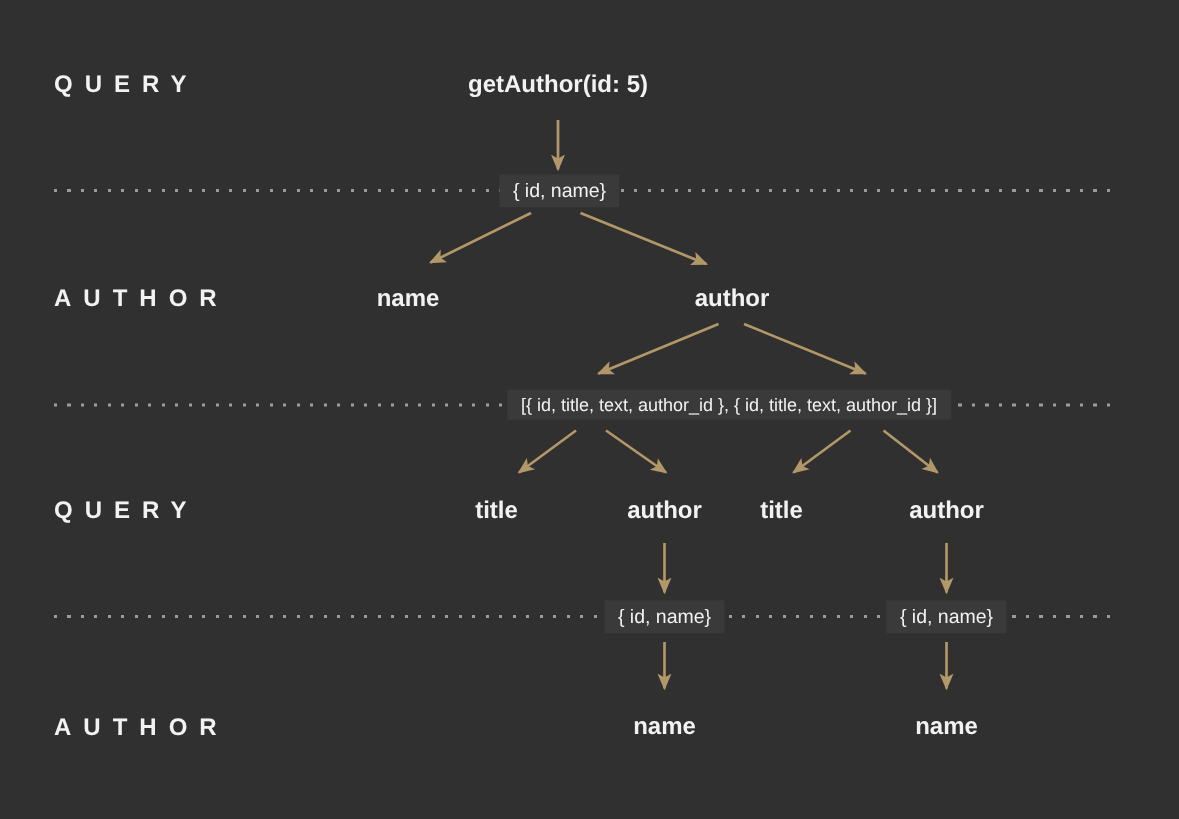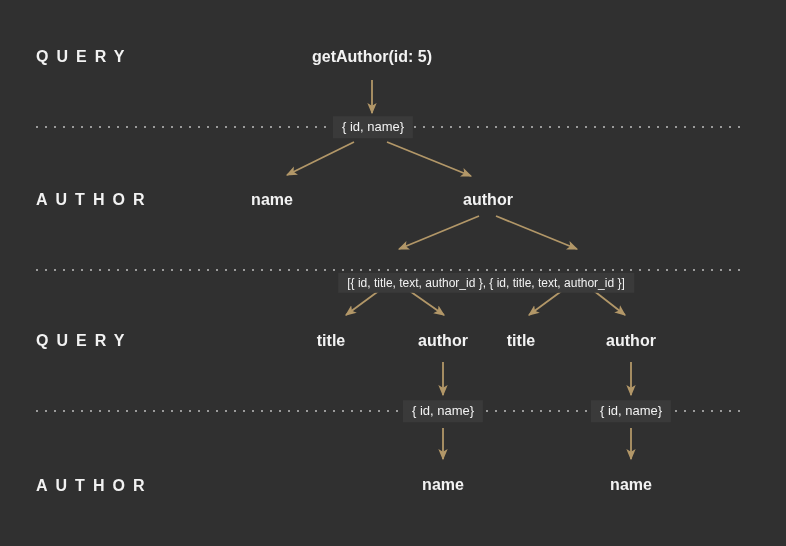--- a/index.html
+++ b/index.html
@@ -31,21 +31,21 @@
     position:absolute;left:36px;width:708px;height:2px;
     background-image:repeating-linear-gradient(90deg,var(--dots) 0,var(--dots) 2px,transparent 2px,transparent 9px);
   }
   .resolver{
     position:absolute;transform:translate(-50%,-50%);
     background:var(--label-bg);color:var(--text);
     font-weight:normal;white-space:nowrap;
     padding:3px 9px;line-height:1.2;
   }
   .resolver.small{font-size:13px;}
-  .resolver.long{font-size:12px;margin-top:13px;}
+  .resolver.long{font-size:12px;}
 </style>
 </head>
 <body>
 
 <div class="canvas">
 
   <svg class="arrow-layer" width="786" height="546" viewBox="0 0 786 546" xmlns="http://www.w3.org/2000/svg">
     <defs>
       <marker id="ah" viewBox="0 0 10 10" refX="8.5" refY="5" markerWidth="6.5" markerHeight="6.5" orient="auto">
         <path d="M0,1 L9.5,5 L0,9 L2.2,5 z" style="fill:var(--arrow)"></path>

